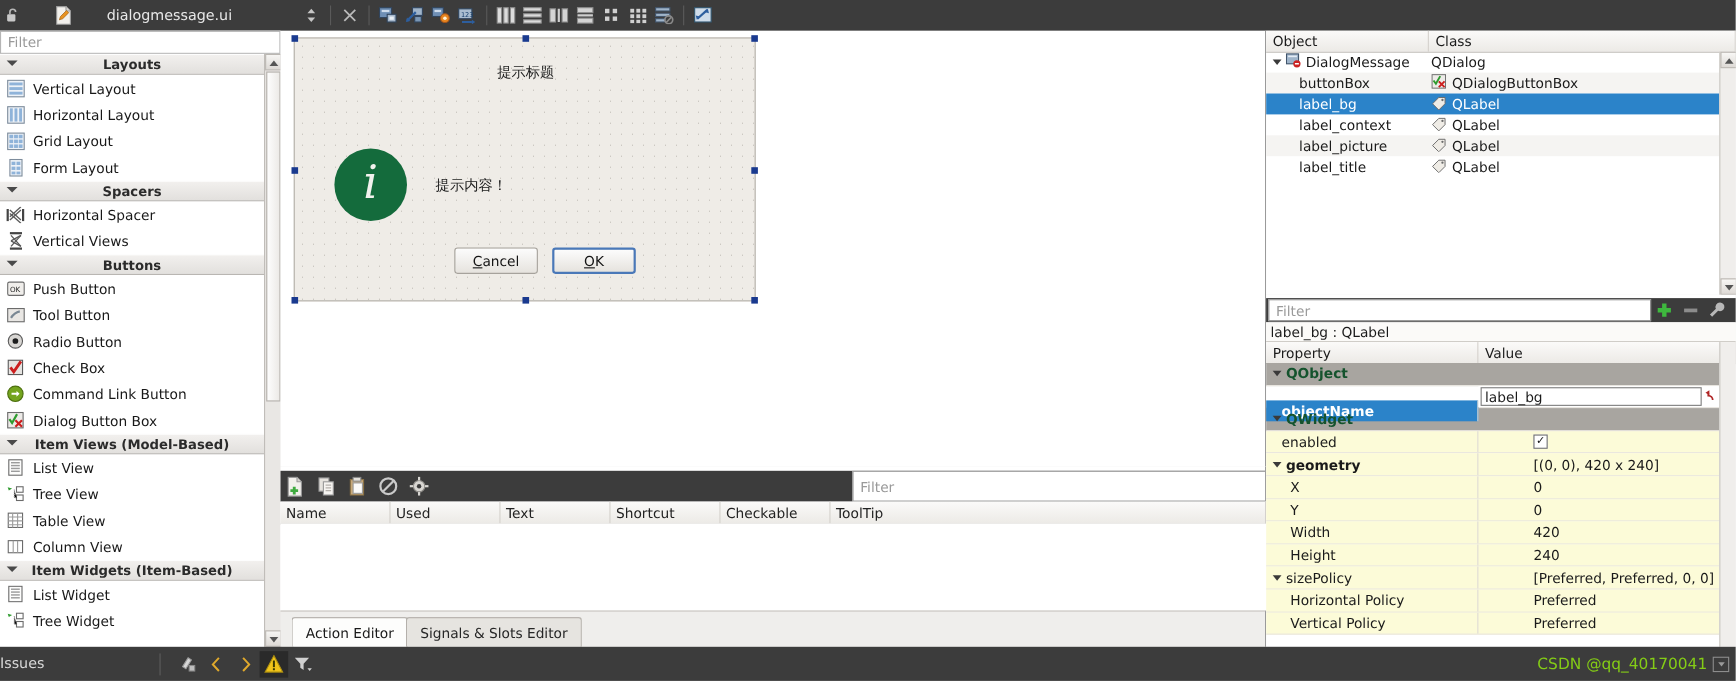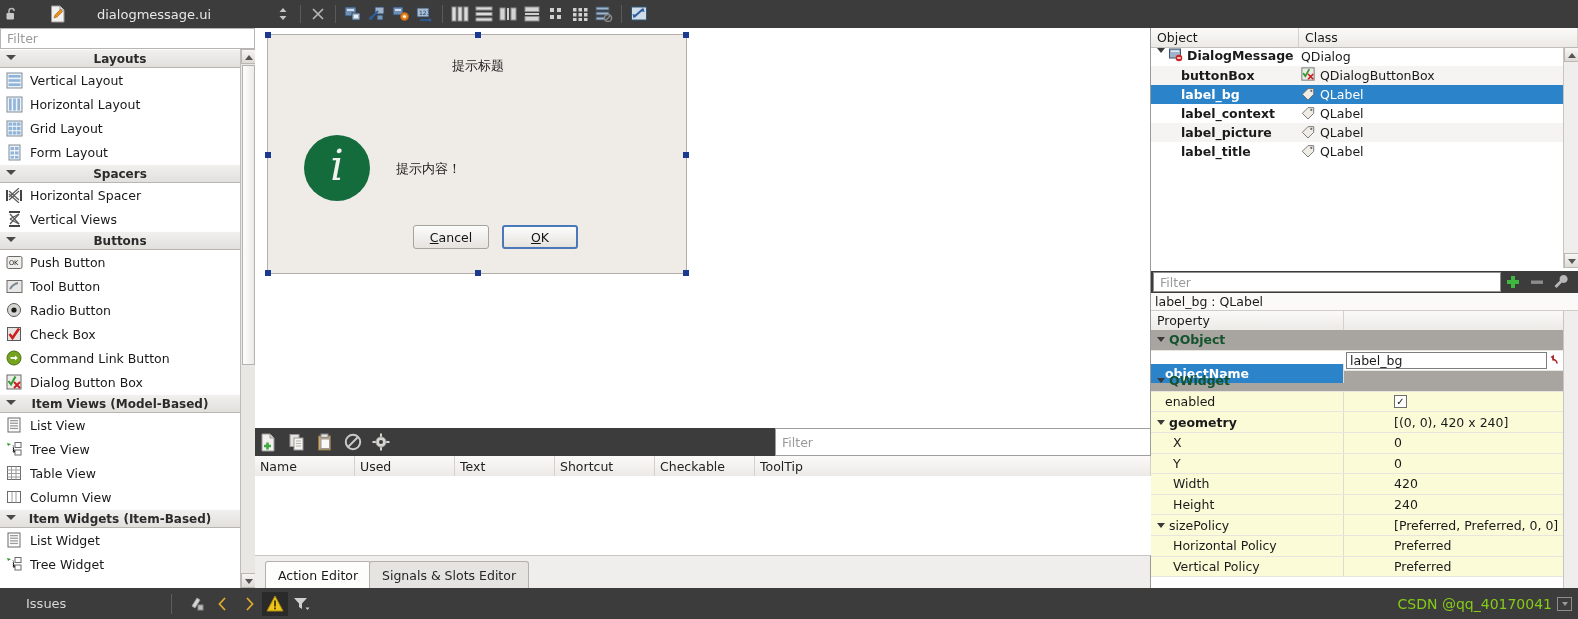--- a/index.html
+++ b/index.html
@@ -92,21 +92,21 @@
 
   
   .objpanel{position:absolute;left:1151px;top:28px;width:427px;height:240px;background:#fff;}
   .oi-head{position:absolute;left:0;top:0;width:427px;height:19px;
            background:linear-gradient(to bottom,#fbfaf9,#eceae6);border-bottom:1px solid #c4c1bc;display:flex;}
   .oi-th{border-right:1px solid #d4d1cc;padding-left:6px;display:flex;align-items:center;font-size:12.5px;box-sizing:border-box;}
   .oi-rows{position:absolute;left:0;top:19px;width:412px;height:221px;overflow:hidden;}
   .oi-row{height:19px;display:flex;align-items:center;font-size:12.5px;}
   .oi-row.alt{background:#f5f4f2;}
   .oi-row.sel{background:#2b83c9;color:#fff;}
-  .oi-name{width:148px;display:flex;gap:4px;box-sizing:border-box;font-weight:bold;}
+  .oi-name{width:148px;display:flex;align-items:center;gap:4px;box-sizing:border-box;}
   .oi-class{flex:1;display:flex;align-items:center;gap:5px;padding-left:2px;}
   .oi-scroll{position:absolute;left:412px;top:19px;width:15px;height:221px;background:#f0eeec;border-left:1px solid #c8c5c0;}
   .oi-sc-btn{position:absolute;left:0;width:15px;height:15px;background:linear-gradient(to bottom,#f8f7f5,#dedad6);
              border:1px solid #bbb7b2;box-sizing:border-box;}
 
   
   .proppanel{position:absolute;left:1151px;top:268px;width:427px;height:320px;background:#fff;}
   .pe-filterbar{position:absolute;left:0;top:3px;width:427px;height:22px;background:#3c3c3c;display:flex;align-items:center;}
   .pe-filter{width:348px;height:20px;margin-left:2px;background:#fff;border:1px solid #8f8f8f;
              box-sizing:border-box;display:flex;align-items:center;}
@@ -132,21 +132,21 @@
   .pe-revert{width:15px;height:17px;display:flex;align-items:center;justify-content:center;}
   .pe-chk{width:13px;height:13px;border:1px solid #6e6e6e;background:#fff;
           display:flex;align-items:center;justify-content:center;font-size:10px;color:#111;box-sizing:border-box;}
   .pe-arrow{width:0;height:0;border-left:4px solid transparent;border-right:4px solid transparent;border-top:5px solid #3a3a3a;}
   .pe-scroll{position:absolute;left:412px;top:43px;width:15px;height:277px;background:#f0eeec;border-left:1px solid #c8c5c0;}
   .indent{padding-left:22px !important;}
   .indent2{padding-left:14px !important;}
 
   
   .statusbar{position:absolute;left:0;top:588px;width:1578px;height:31px;background:#3c3c3c;display:flex;align-items:center;}
-  .sb-label{color:#d8d8d8;font-size:13px;padding-left:26px;}
+  .sb-label{color:#d8d8d8;font-size:13px;padding-left:0;}
   .sb-sep{width:1px;height:20px;background:#5d5d5d;margin:0 12px;}
   .sb-ico{width:26px;height:24px;display:flex;align-items:center;justify-content:center;}
   .sb-ico.hl{background:#2a2a2a;}
   .sb-right{position:absolute;right:6px;top:0;height:31px;display:flex;align-items:center;gap:5px;}
   .sb-wm{color:#84cc16;font-size:14px;}
   .sb-box{width:13px;height:12px;border:1px solid #8d8d8d;display:flex;align-items:center;justify-content:center;}
 </style>
 </head>
 <body>
 
@@ -771,20 +771,21 @@
         <svg width="16" height="16" viewBox="0 0 16 16">
             <path d="M10.5 1 a4 4 0 0 0 -3.6 5.6 L1.5 12 l2 2 l5.4 -5.4 A4 4 0 1 0 10.5 1 z" fill="#b8b8b8"></path>
           </svg>
       </div>
     </div>
 
     <div class="pe-obj">label_bg : QLabel</div>
 
     <div class="pe-head">
       <div class="oi-th" style="width:193px;">Property</div>
+      <div class="oi-th" style="flex:1;">Value</div>
     </div>
 
     <div class="pe-rows">
       <div class="pe-row group">
         <div class="pe-prop">
             <span class="pe-arrow"></span>
             <span>QObject</span>
           </div>
         <div class="pe-val"></div>
       </div>

